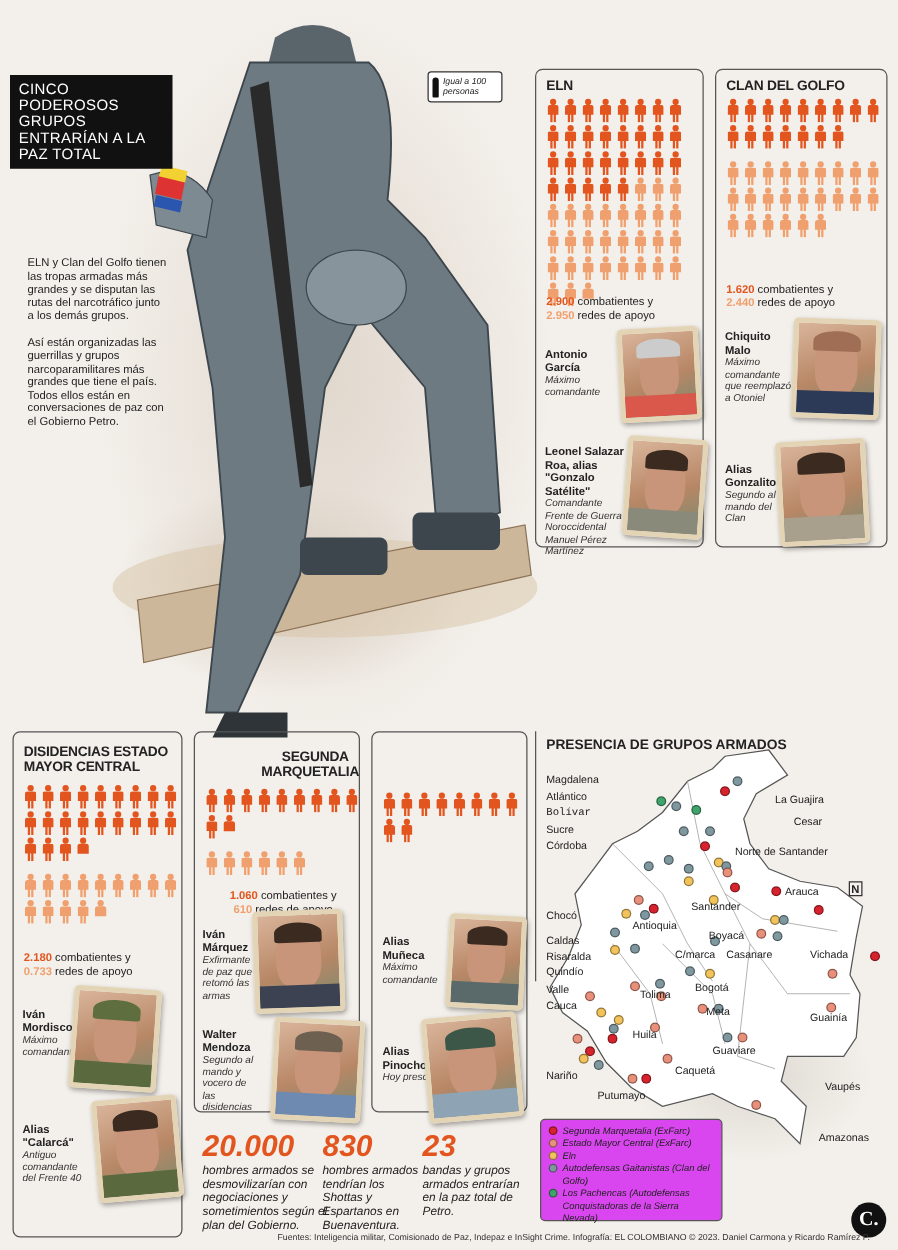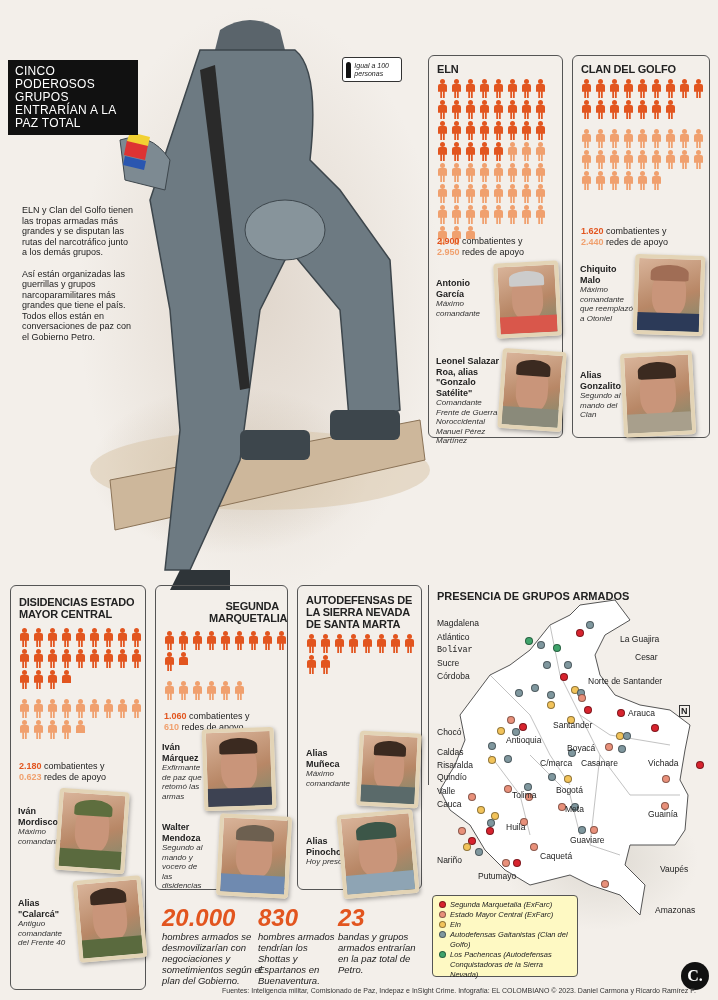--- a/index.html
+++ b/index.html
@@ -84,21 +84,21 @@
 
   .big-stat { position: absolute; font-style: italic; }
   .big-stat .n { color: #e2551f; font-weight: bold; font-size: 24px; line-height: 26px; }
   .big-stat .t { font-size: 9.5px; line-height: 11px; color: #222; }
 
   .map-title { position: absolute; left: 437px; top: 590px; font-weight: bold; font-size: 11px; }
   .map { position: absolute; left: 430px; top: 595px; width: 288px; height: 340px; }
   .map-label { position: absolute; font-size: 8.5px; color: #222; white-space: nowrap; }
   .map-legend {
     position: absolute; left: 432px; top: 895px; width: 146px; height: 82px;
-    border: 1px solid #555; border-radius: 4px; background: #fef9c3;
+    border: 1px solid #555; border-radius: 4px; background: #d946ef;
     padding: 4px 6px; font-size: 7.5px; font-style: italic; line-height: 10px;
   }
   .map-legend .row { display: flex; align-items: flex-start; gap: 4px; }
   .dot { display: inline-block; width: 7px; height: 7px; border-radius: 50%; border: 1px solid rgba(0,0,0,0.4); margin-top: 1px; flex: 0 0 7px; }
   .logo {
     position: absolute; left: 681px; top: 962px; width: 28px; height: 28px; border-radius: 50%;
     background: #111; color: #fff; font-weight: bold; font-size: 16px; text-align: center; line-height: 28px;
     font-family: "Liberation Serif", serif;
   }
   .footer {
@@ -336,21 +336,21 @@
       <div class="fig light"></div>
       <div class="fig light"></div>
       <div class="fig light"></div>
       <div class="fig light"></div>
       <div class="fig light"></div>
       <div class="fig light half"></div>
     </div>
   <div class="stats" style="position:absolute;left:8px;top:175px;width:125px;">
     <span class="num-dark">2.180</span>
     <span>combatientes y</span><br>
-    <span class="num-light">0.623</span>
+    <span class="num-light">0.733</span>
     <span>redes de apoyo</span>
   </div>
 </div>
 <div class="person" style="left:18px;top:806px;width:55px;">
   <div class="name">Iván Mordisco</div>
   <div class="role">Máximo comandante</div>
 </div>
 <div class="photo" style="left:57px;top:790px;width:70px;height:82px;transform:rotate(4deg);">
     <div class="face"></div>
     <div class="hair" style="background:#5e6e3e;"></div>
@@ -381,21 +381,21 @@
       <div class="fig dark"></div>
       <div class="fig dark half"></div>
       <div style="width: 100%; height: 6px;"></div>
       <div class="fig light"></div>
       <div class="fig light"></div>
       <div class="fig light"></div>
       <div class="fig light"></div>
       <div class="fig light"></div>
       <div class="fig light"></div>
     </div>
-  <div class="stats" style="position:absolute;left:8px;top:125px;width:125px;">
+  <div class="stats" style="position:absolute;left:8px;top:125px;width:125px;text-align:center;">
     <span class="num-dark">1.060</span>
     <span>combatientes y</span><br>
     <span class="num-light">610</span>
     <span>redes de apoyo</span>
   </div>
 </div>
 <div class="person" style="left:162px;top:742px;width:45px;">
   <div class="name">Iván Márquez</div>
   <div class="role">Exfirmante de paz que retomó las armas</div>
 </div>
@@ -408,21 +408,20 @@
   <div class="name">Walter Mendoza</div>
   <div class="role">Segundo al mando y vocero de las disidencias</div>
 </div>
 <div class="photo" style="left:218px;top:815px;width:72px;height:82px;transform:rotate(3deg);">
     <div class="face"></div>
     <div class="hair" style="background:#6d6050;"></div>
     <div class="shirt" style="background:#6f8ab0;"></div>
   </div>
 
 <div class="card" style="left:297px;top:585px;width:125px;height:305px;">
-  <div class="card-title" style="position:absolute;left:8px;top:8px;width:115px;">AUTODEFENSAS DE LA SIERRA NEVADA DE SANTA MARTA</div>
   <div class="icons" id="accsn-icons" style="position:absolute;left:8px;top:48px;width:120px;">
       <div class="fig dark"></div>
       <div class="fig dark"></div>
       <div class="fig dark"></div>
       <div class="fig dark"></div>
       <div class="fig dark"></div>
       <div class="fig dark"></div>
       <div class="fig dark"></div>
       <div class="fig dark"></div>
       <div class="fig dark"></div>

